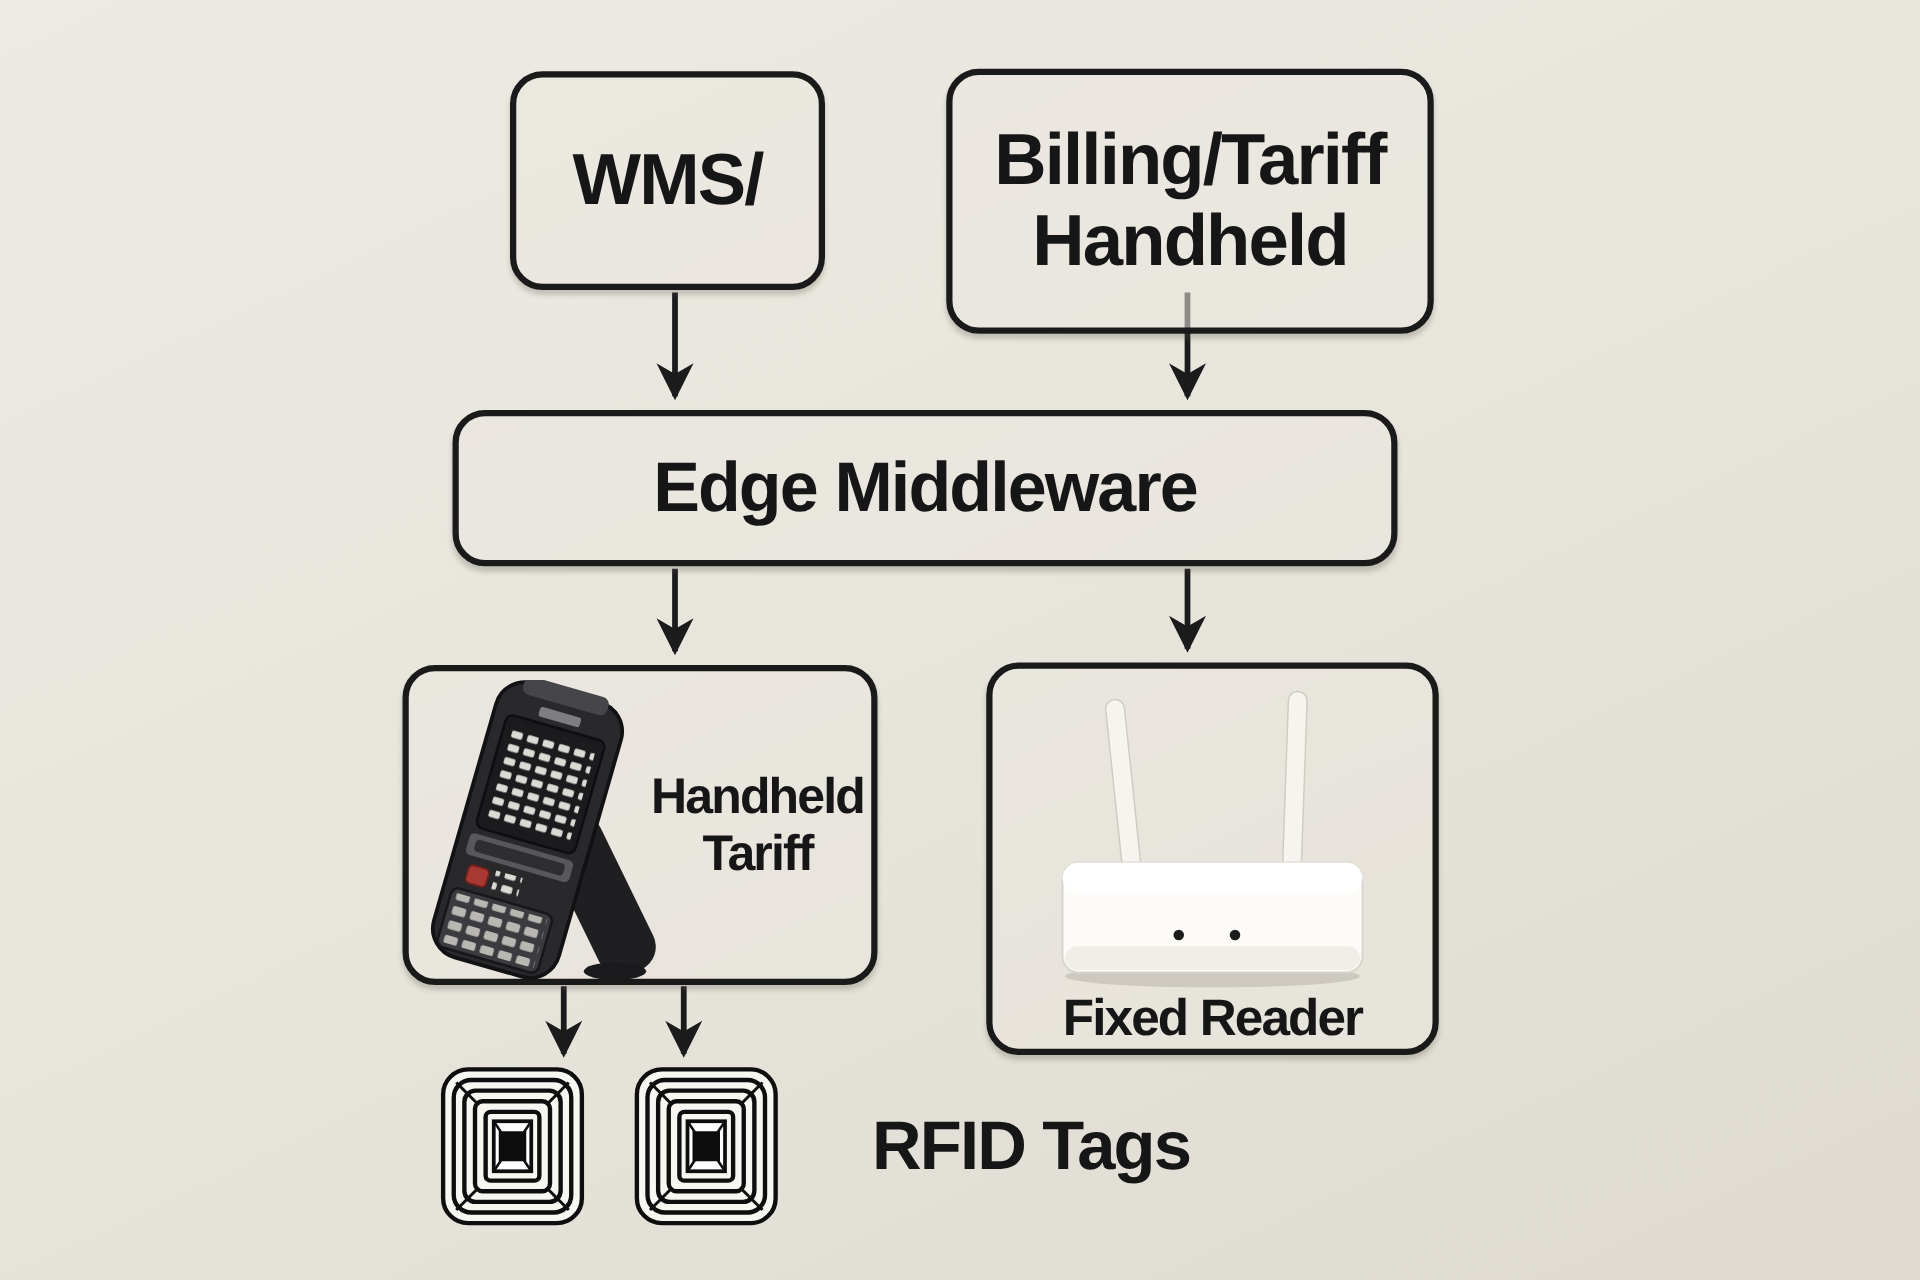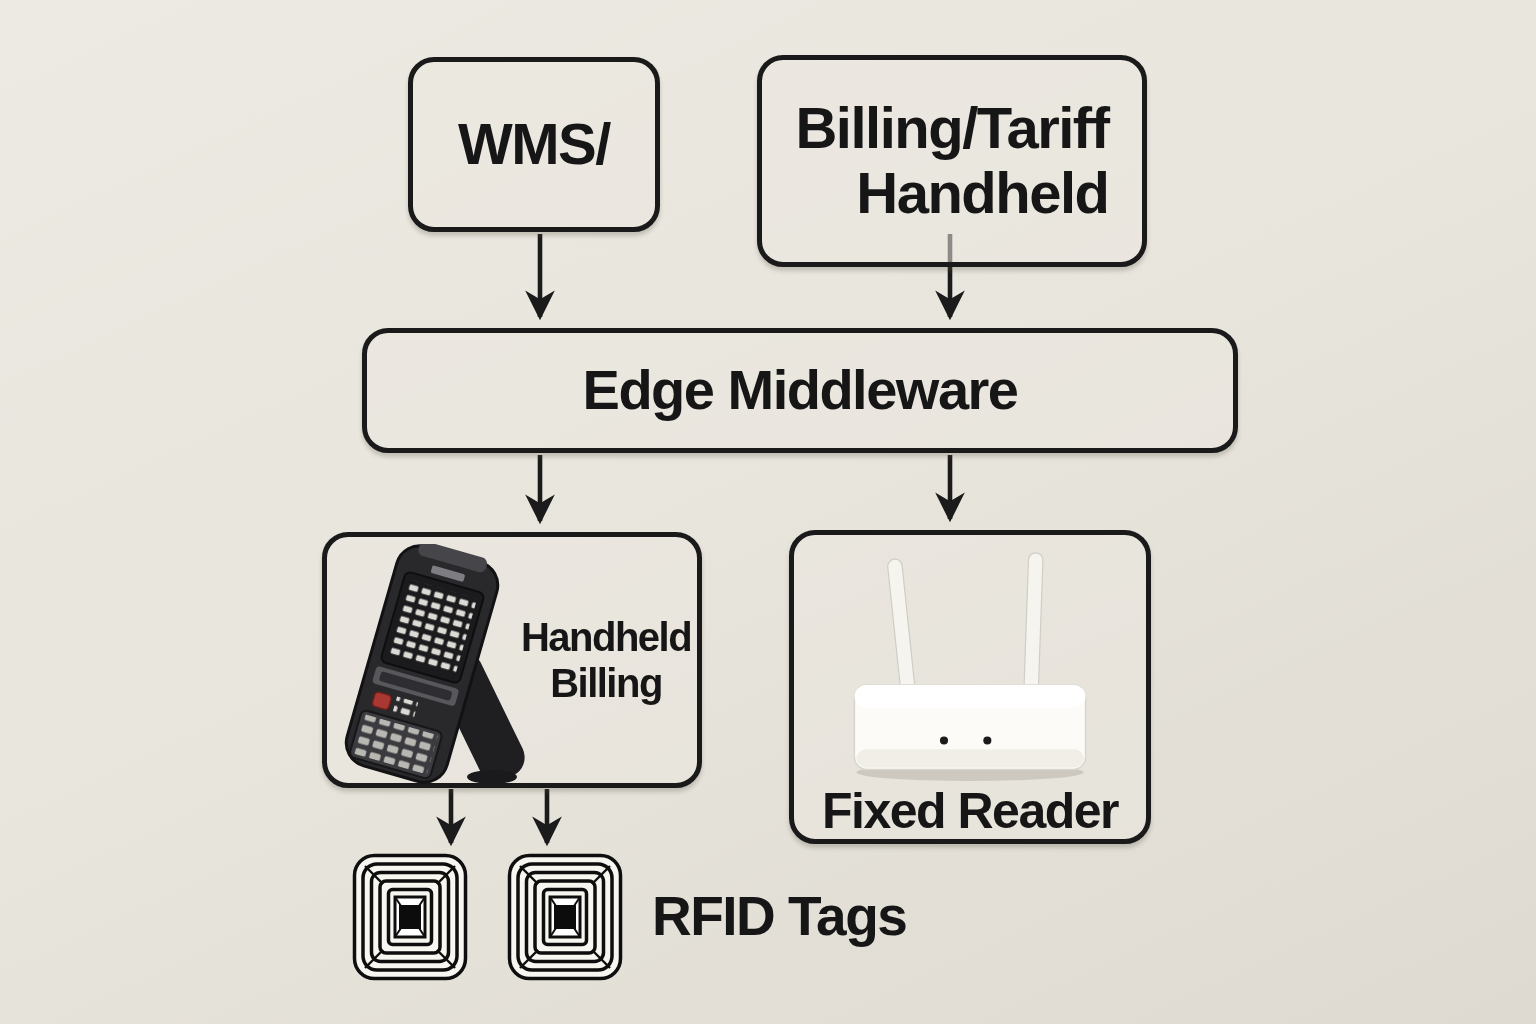--- a/index.html
+++ b/index.html
@@ -10,39 +10,39 @@
   }
   .box{
     position:absolute;box-sizing:border-box;
     border:5px solid #1a1a1a;border-radius:26px;
     background:rgba(235,232,224,0.55);
     box-shadow:0 4px 4px rgba(95,88,74,0.28);
     display:flex;align-items:center;justify-content:center;
   }
   .lbl{font-weight:bold;text-align:center;letter-spacing:-1.5px;line-height:1.12;white-space:nowrap;}
   .lbl span{display:block;}
-  .lbl-xl{font-size:58px;text-align:right;}
+  .lbl-xl{font-size:58px;}
   .lbl-edge{font-size:56px;}
   .lbl-hand{font-size:40px;line-height:1.15;}
-  .lbl-fixed{font-size:50px;}
+  .lbl-fixed{font-size:41px;}
   .lbl-tags{font-size:55px;}
   .connectors{position:absolute;left:0;top:0;pointer-events:none;}
   .node-wms{left:408px;top:57px;width:252px;height:175px;}
   .node-billing{left:757px;top:55px;width:390px;height:212px;}
-  .node-edge{left:362px;top:328px;width:876px;height:125px;}
+  .node-edge{left:362px;top:328px;width:756px;height:125px;}
   .node-handheld{left:322px;top:532px;width:380px;height:256px;}
   .node-fixed{left:789px;top:530px;width:362px;height:314px;flex-direction:column;justify-content:flex-start;}
   .handheld-icon{position:absolute;left:8px;top:7px;}
   .handheld-label{position:absolute;left:188px;right:0;top:50%;transform:translateY(-50%);}
   .fixed-icon{margin-top:10px;}
   .fixed-label{margin-top:2px;}
   .tag{position:absolute;}
   .tag-1{left:352px;top:853px;}
   .tag-2{left:507px;top:853px;}
-  .tags-label{position:absolute;left:652px;top:886px;width:300px;text-align:left;letter-spacing:-1.5px;}
+  .tags-label{position:absolute;left:652px;top:886px;width:300px;text-align:right;letter-spacing:-1.5px;}
 </style>
 </head>
 <body>
 
 <div class="canvas">
 
   <svg class="connectors" width="1536" height="1024" viewBox="0 0 1536 1024">
     <defs>
       <marker id="ah" viewBox="0 0 10 10" refX="8.6" refY="5" markerWidth="7" markerHeight="7" orient="auto">
         <path d="M0.4,0.4 L9.6,5 L0.4,9.6 L3.1,5 Z" fill="#1b1b1b"></path>
@@ -100,21 +100,21 @@
         <rect x="44" y="134" width="86" height="18" rx="4" fill="#57575c"></rect>
         <rect x="50" y="138" width="74" height="10" rx="3" fill="#2e2e32"></rect>
         <rect x="50" y="159" width="17" height="15" rx="4" fill="#a93832" stroke="#6d1f1b" stroke-width="1.5"></rect>
         <rect x="72" y="158" width="22" height="17" fill="url(#keysA)"></rect>
         <rect x="42" y="180" width="84" height="49" rx="6" fill="#3a3a3f" stroke="#17171a" stroke-width="2"></rect>
         <rect x="46" y="184" width="76" height="41" fill="url(#keysB)"></rect>
       </g>
     </svg>
     <div class="lbl lbl-hand handheld-label">
       <span>Handheld</span>
-      <span>Billing</span>
+      <span>Tariff</span>
     </div>
   </div>
 
   <div class="box node-fixed">
     <svg class="fixed-icon" width="300" height="245" viewBox="0 0 300 245">
       <g>
         <rect x="78" y="14" width="15" height="138" rx="7.5" fill="#f6f4ef" stroke="#cfccc3" stroke-width="1.2" transform="rotate(-6 85 150)"></rect>
         <rect x="206" y="8" width="15" height="146" rx="7.5" fill="#f6f4ef" stroke="#cfccc3" stroke-width="1.2" transform="rotate(2 213 150)"></rect>
       </g>
       <ellipse cx="150" cy="236" rx="118" ry="9" fill="rgba(70,64,52,0.16)"></ellipse>

